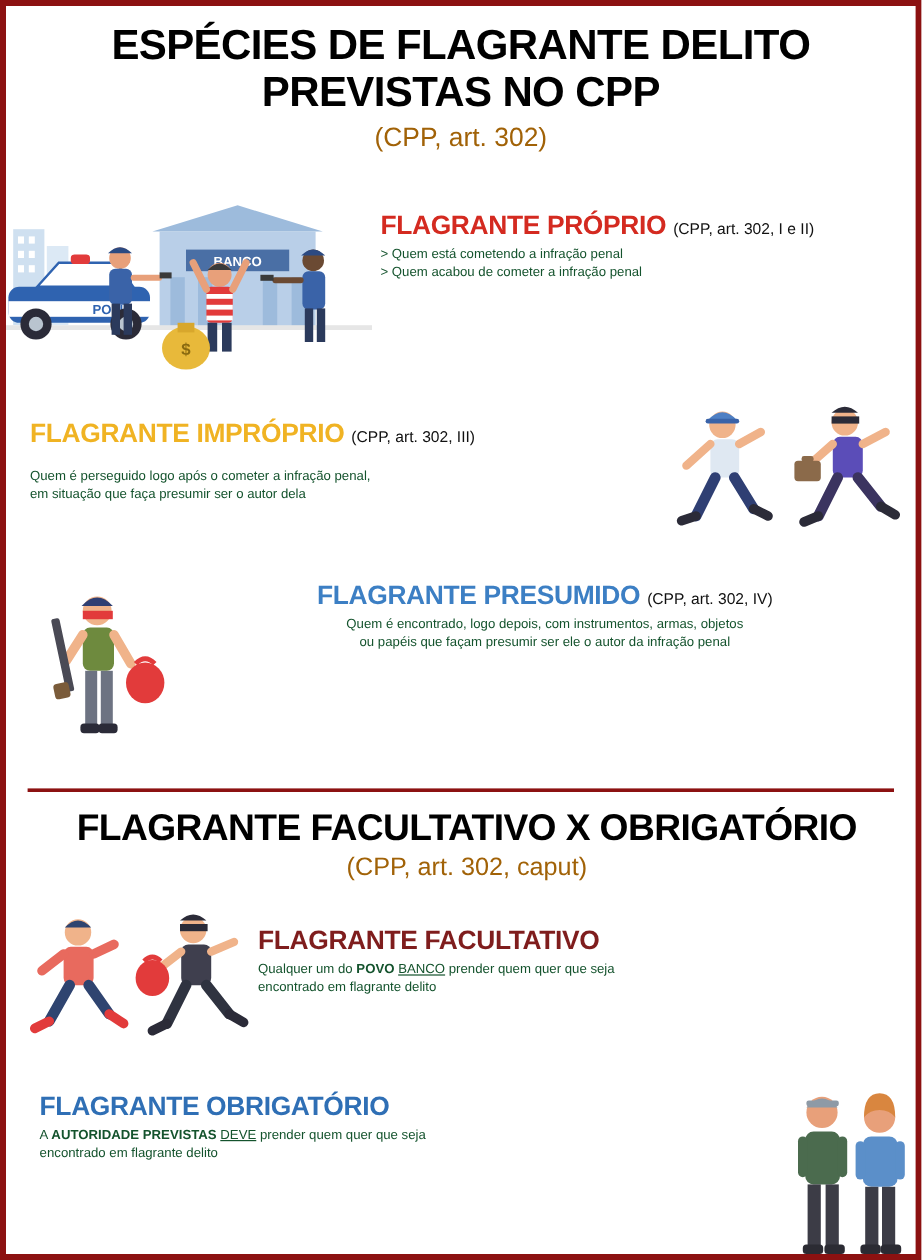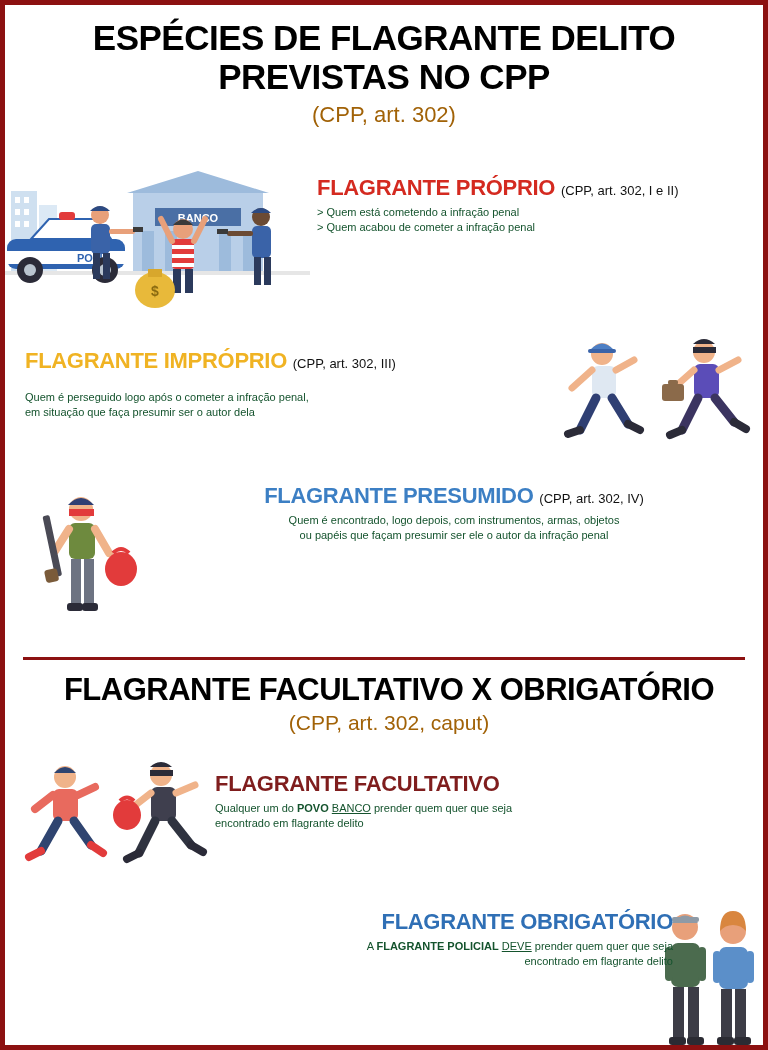--- a/index.html
+++ b/index.html
@@ -91,21 +91,21 @@
   .sec3 { position:absolute; left:0; top:478px; width:768px; height:150px; }
   .sec3 .art { position:absolute; left:32px; top:4px; }
   .sec3 .txt { position:absolute; left:140px; top:0; width:618px; text-align:center; }
 
   .sec4 { position:absolute; left:0; top:740px; width:768px; height:150px; }
   .sec4 .art { position:absolute; left:8px; top:10px; }
   .sec4 .txt { position:absolute; left:210px; top:26px; width:548px; }
 
   .sec5 { position:absolute; left:0; top:890px; width:768px; height:160px; }
   .sec5 .art { position:absolute; right:6px; top:6px; }
-  .sec5 .txt { position:absolute; left:16px; top:14px; width:652px; text-align:right; }
+  .sec5 .txt { position:absolute; left:28px; top:14px; width:652px; text-align:left; }
 </style>
 </head>
 <body>
 
 <div class="page">
 
   <div class="title-block">
     <div class="main-title">ESPÉCIES DE FLAGRANTE DELITO</div>
     <div class="main-title">PREVISTAS NO CPP</div>
     <div class="main-subtitle">(CPP, art. 302)</div>
@@ -358,20 +358,20 @@
           <rect x="88" y="88" width="11" height="50" fill="#3c3c46"></rect>
           <rect x="70" y="136" width="17" height="8" rx="3" fill="#2b2b33"></rect>
           <rect x="87" y="136" width="17" height="8" rx="3" fill="#2b2b33"></rect>
         </g>
       </svg>
     </div>
     <div class="txt">
       <div class="heading dblue">FLAGRANTE OBRIGATÓRIO</div>
       <div class="body-text" style="margin-top:4px;">
         <div>
-          <span>A </span><span class="b">FLAGRANTE POLICIAL</span><span> </span><span class="u">DEVE</span><span> prender quem quer que seja</span>
+          <span>A </span><span class="b">AUTORIDADE PREVISTAS</span><span> </span><span class="u">DEVE</span><span> prender quem quer que seja</span>
         </div>
         <div>encontrado em flagrante delito</div>
       </div>
     </div>
   </div>
 
 </div>
 
 </body></html>

